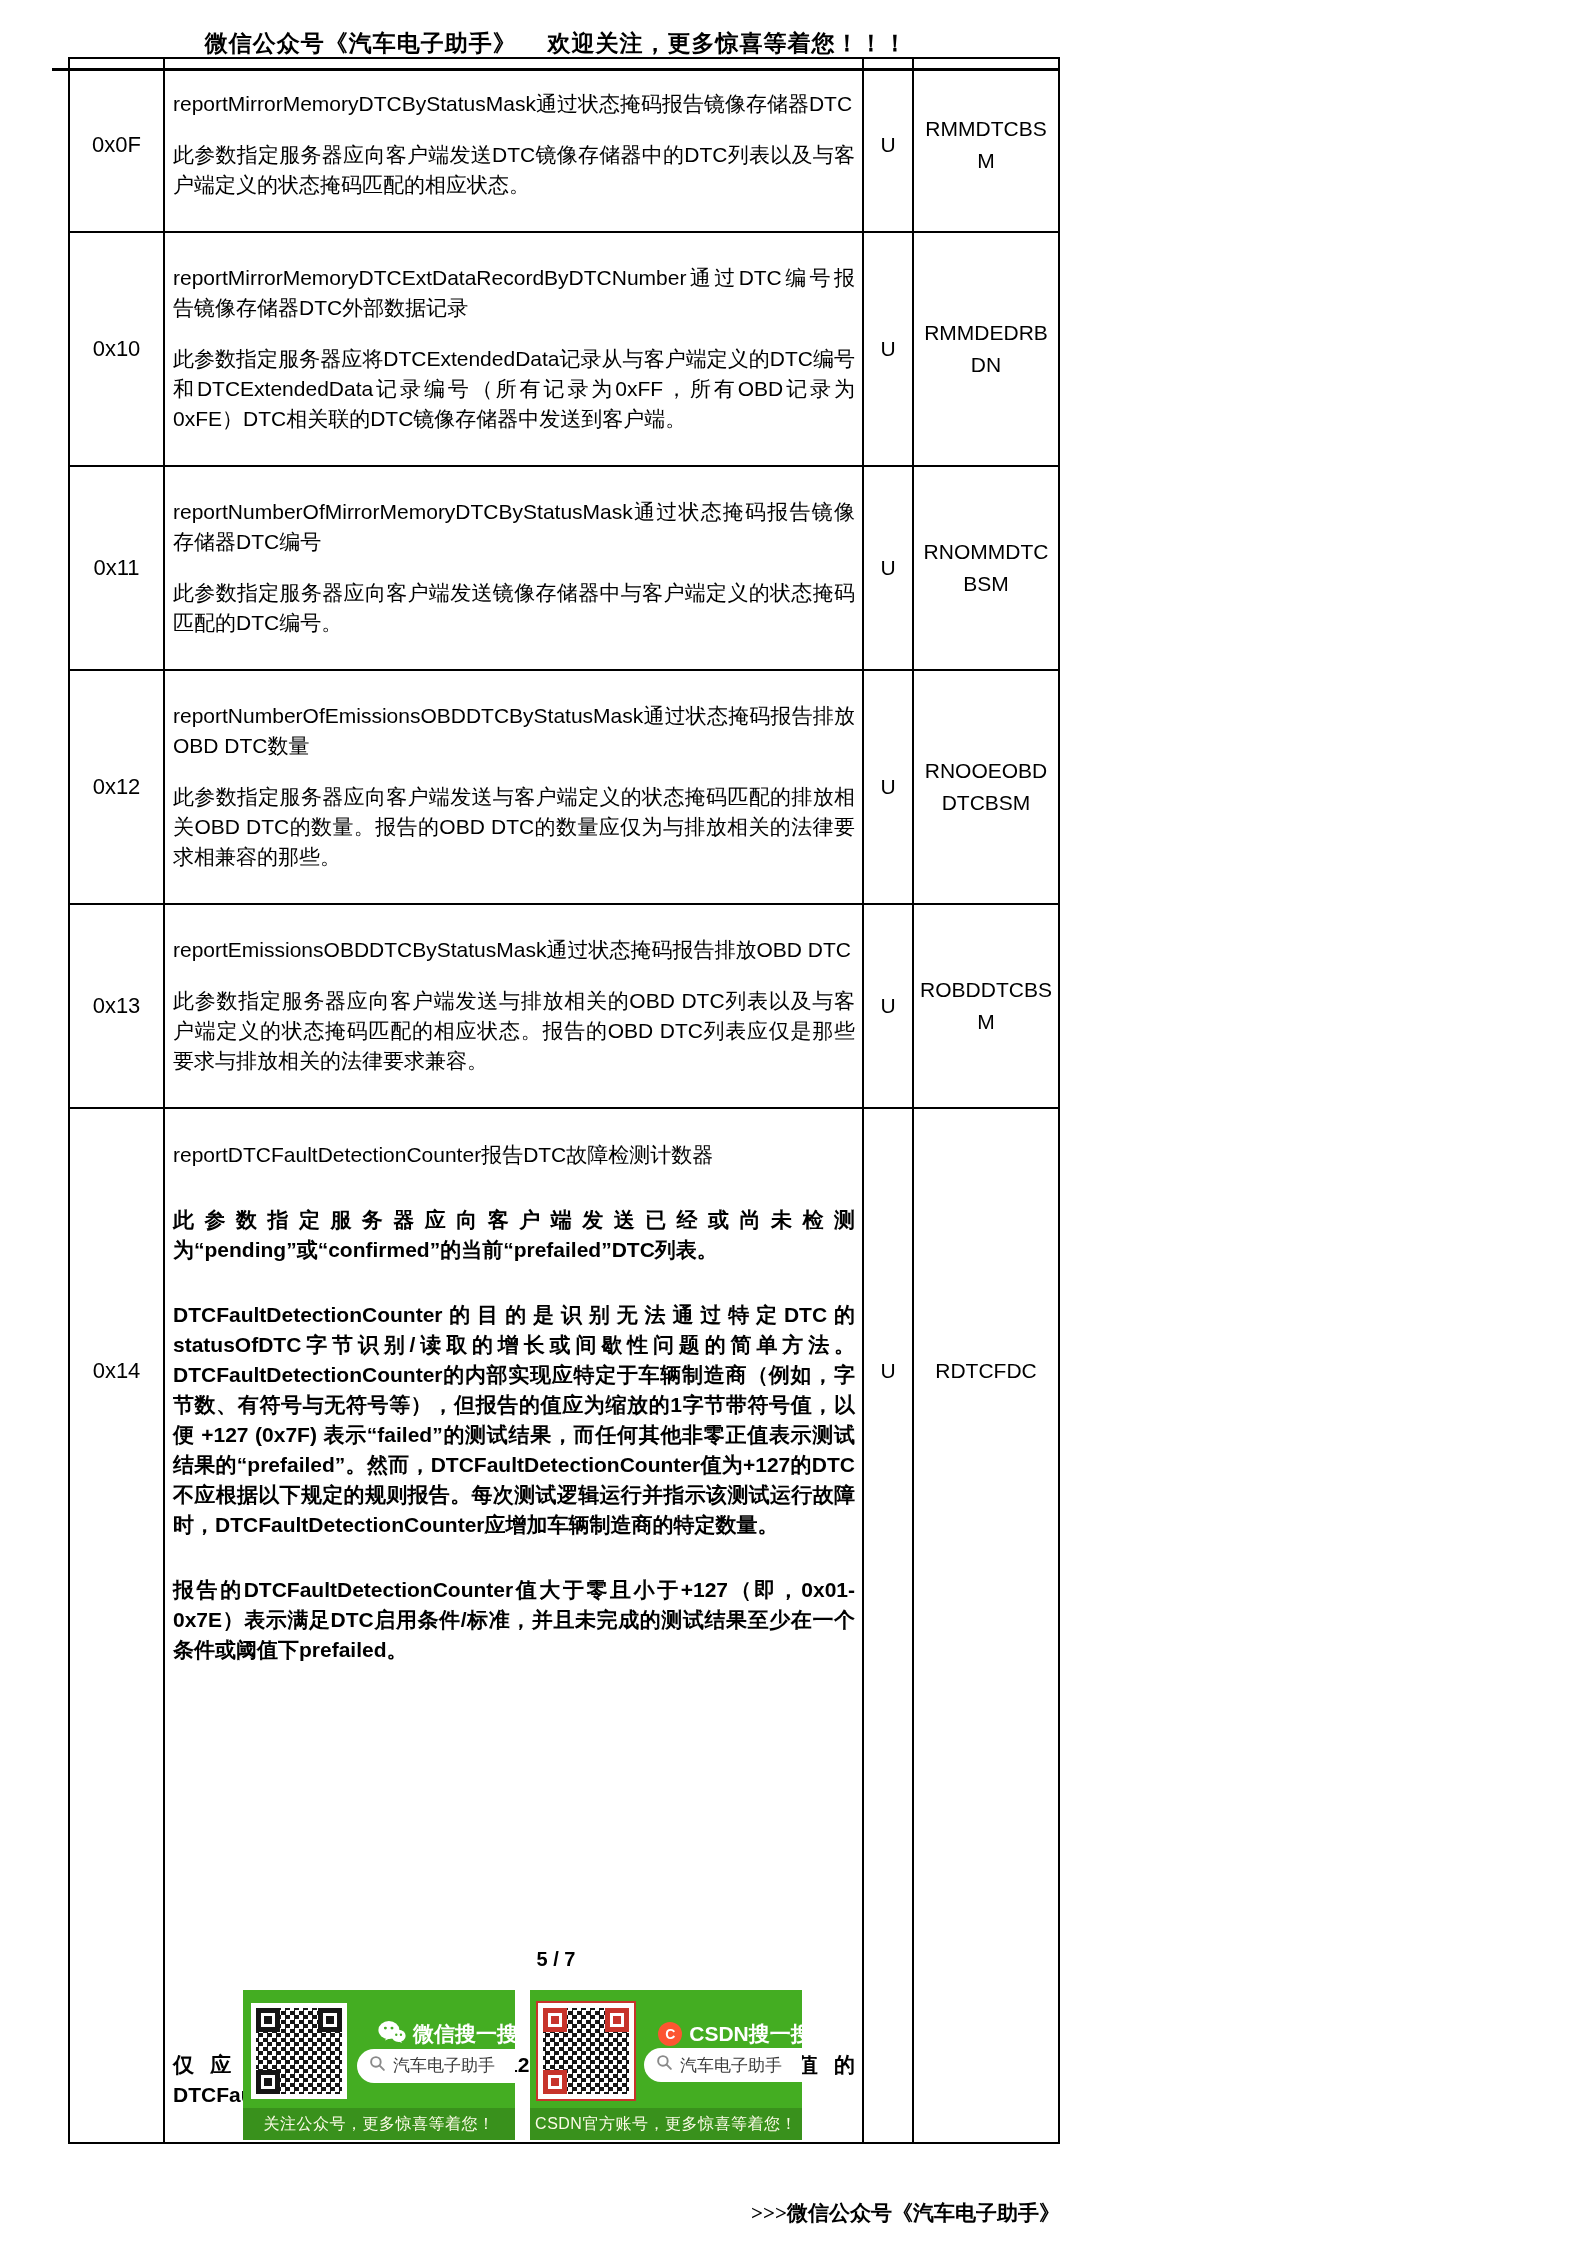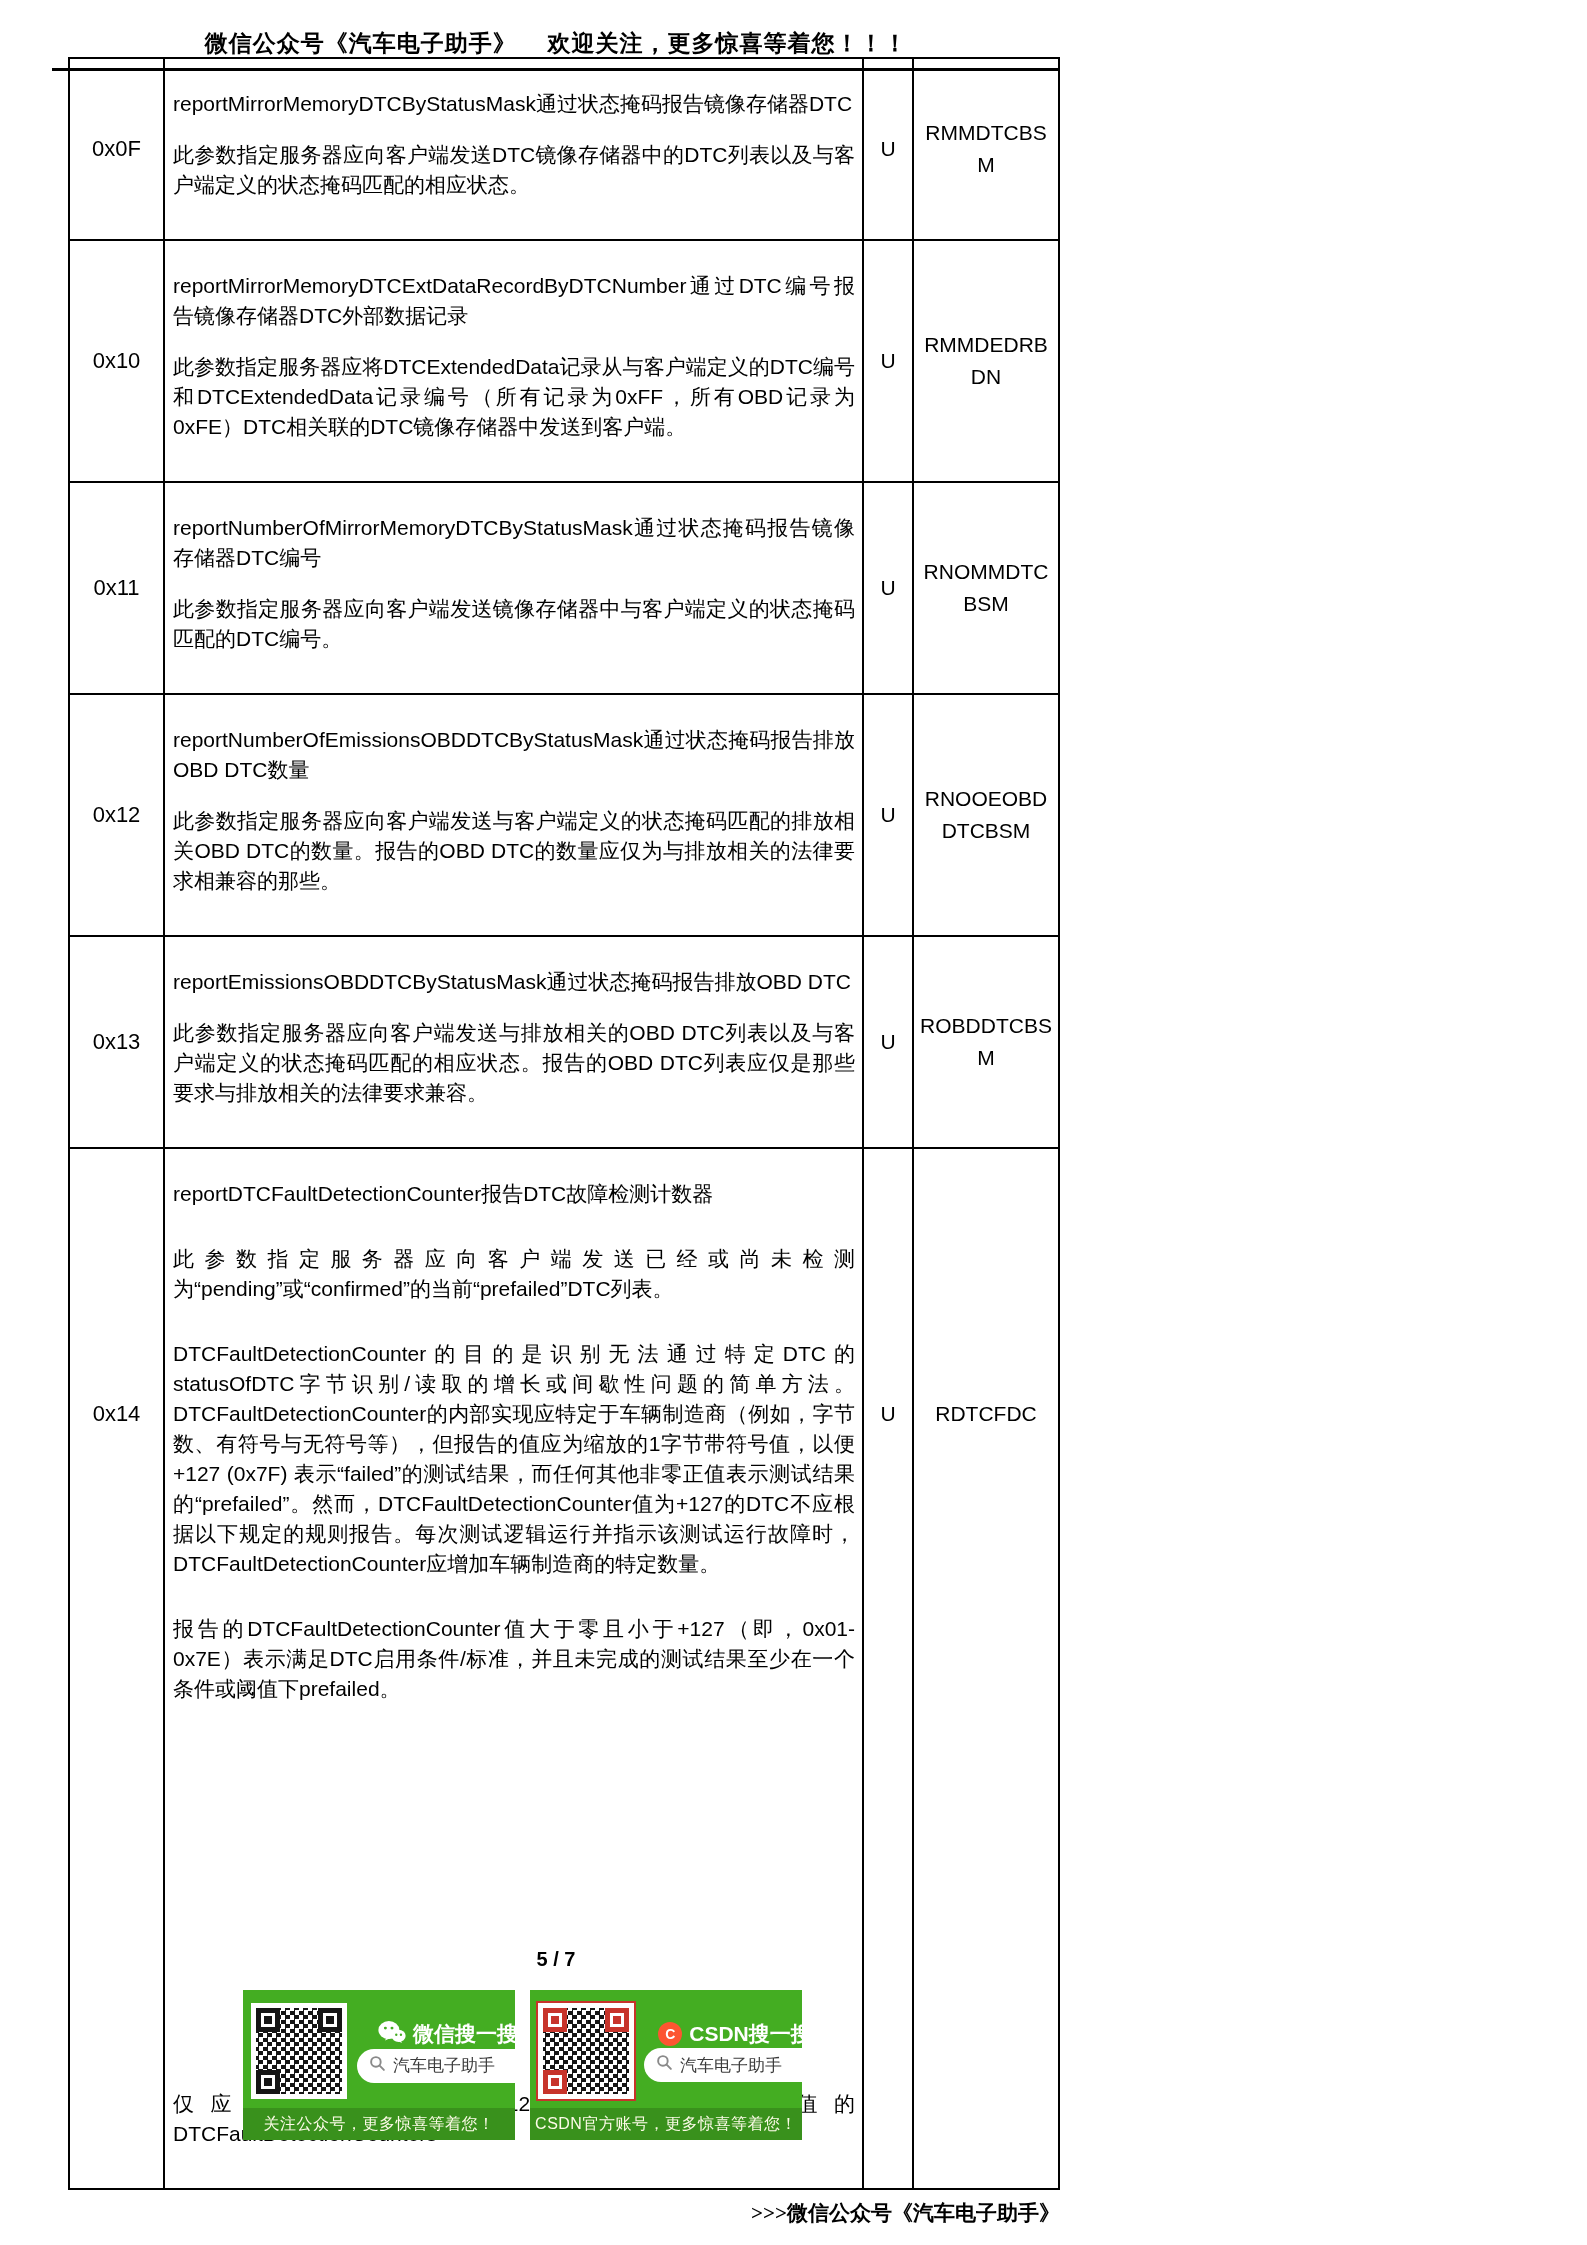--- a/index.html
+++ b/index.html
@@ -29,21 +29,21 @@
   }
   table.main td { border:2px solid #000; vertical-align:middle; }
   col.c-code { width:95px; }
   col.c-desc { width:699px; }
   col.c-u    { width:50px; }
   col.c-abbr { width:146px; }
 
   td.code { text-align:center; font-size:22px;margin-top:12px; }
   td.desc {
     vertical-align:top;
-    padding:9px 7px 18px 8px;
+    padding:9px 7px 10px 8px;
     font-size:21px; line-height:30px;
     text-align:justify;
     overflow-wrap:break-word;
   }
   td.desc p + p { margin-top:14px; }
   td.u    { text-align:center; font-size:21px; }
   td.abbr {
     text-align:center; font-size:21px; line-height:32px;
     padding:0 5px; word-break:break-all;
   }
@@ -51,21 +51,21 @@
   tr.r1 { height:128px; }
   tr.r2 { height:190px; }
   tr.r3 { height:160px; }
   tr.r4 { height:192px; }
   tr.r5 { height:163px; }
   tr.r6 { height:1035px; }
 
   
   td.pad-up { padding-bottom:510px; }
   .tallcell { display:flex; flex-direction:column; min-height:1012px; }
-  .tallcell p + p { margin-top:14px; }
+  .tallcell p + p { margin-top:14px;font-weight:bold; }
   .tallcell p.push { margin-top:auto; }
 
   
   .page-num {
     position:absolute; left:52px; top:1948px; width:1008px;
     text-align:center; font-size:20px; font-weight:bold;
   }
 
   .banners { position:absolute; left:243px; top:1990px; display:flex; gap:15px; }
   .banner {

